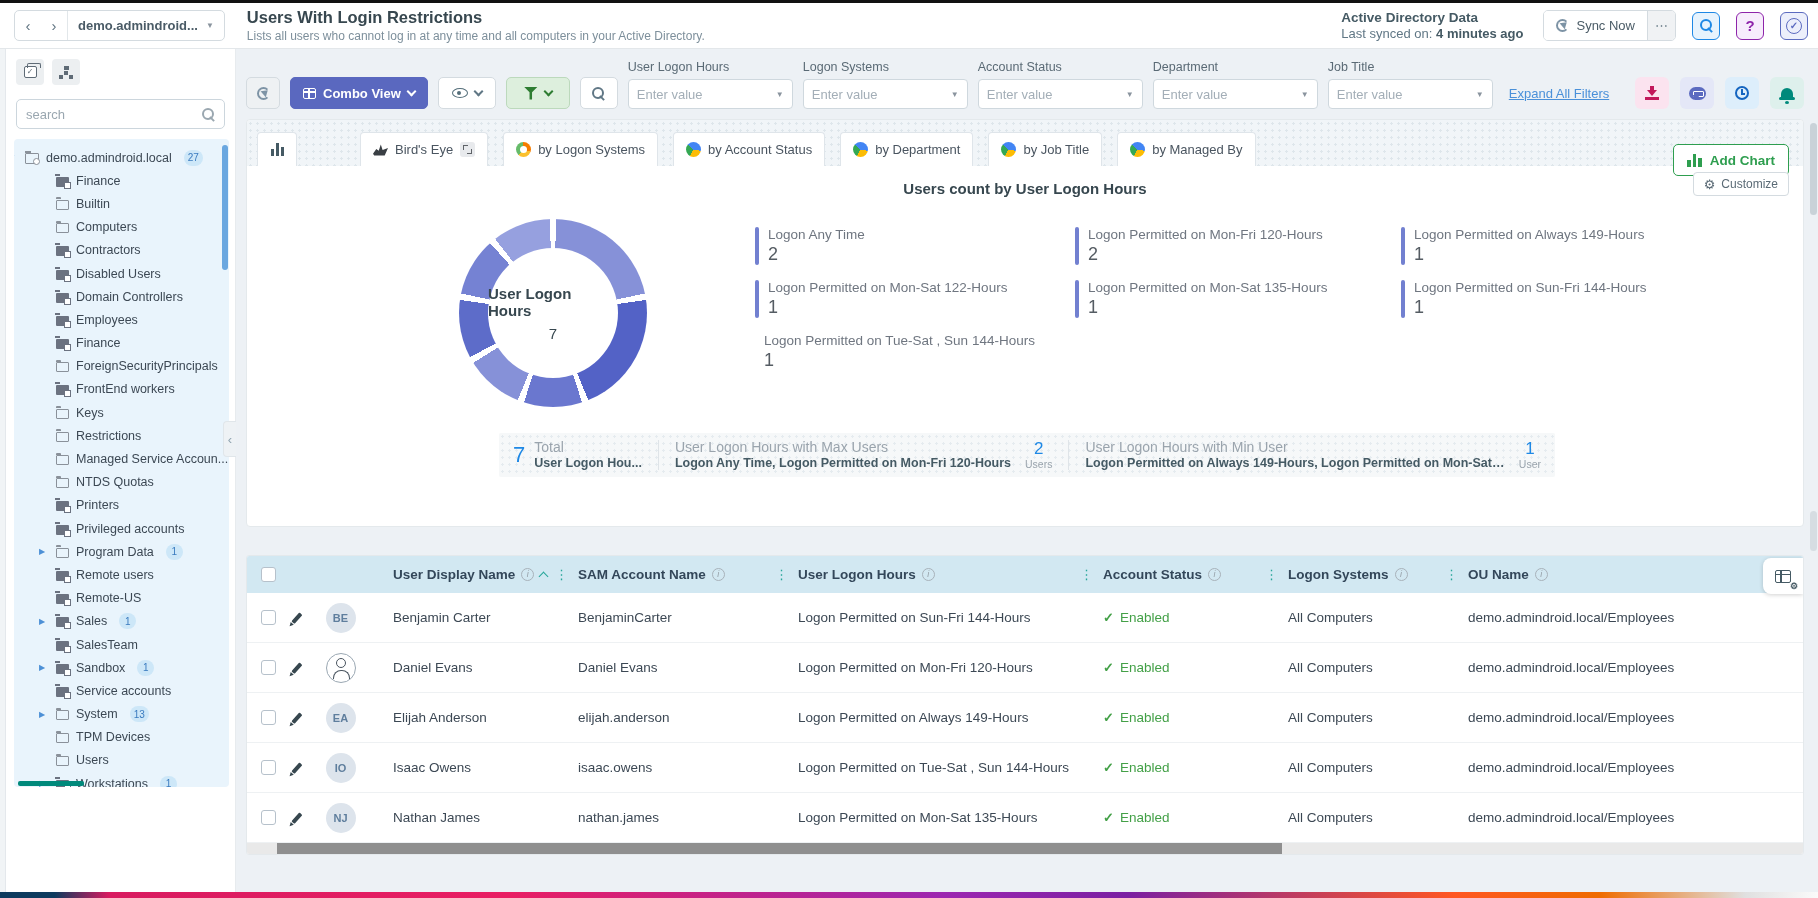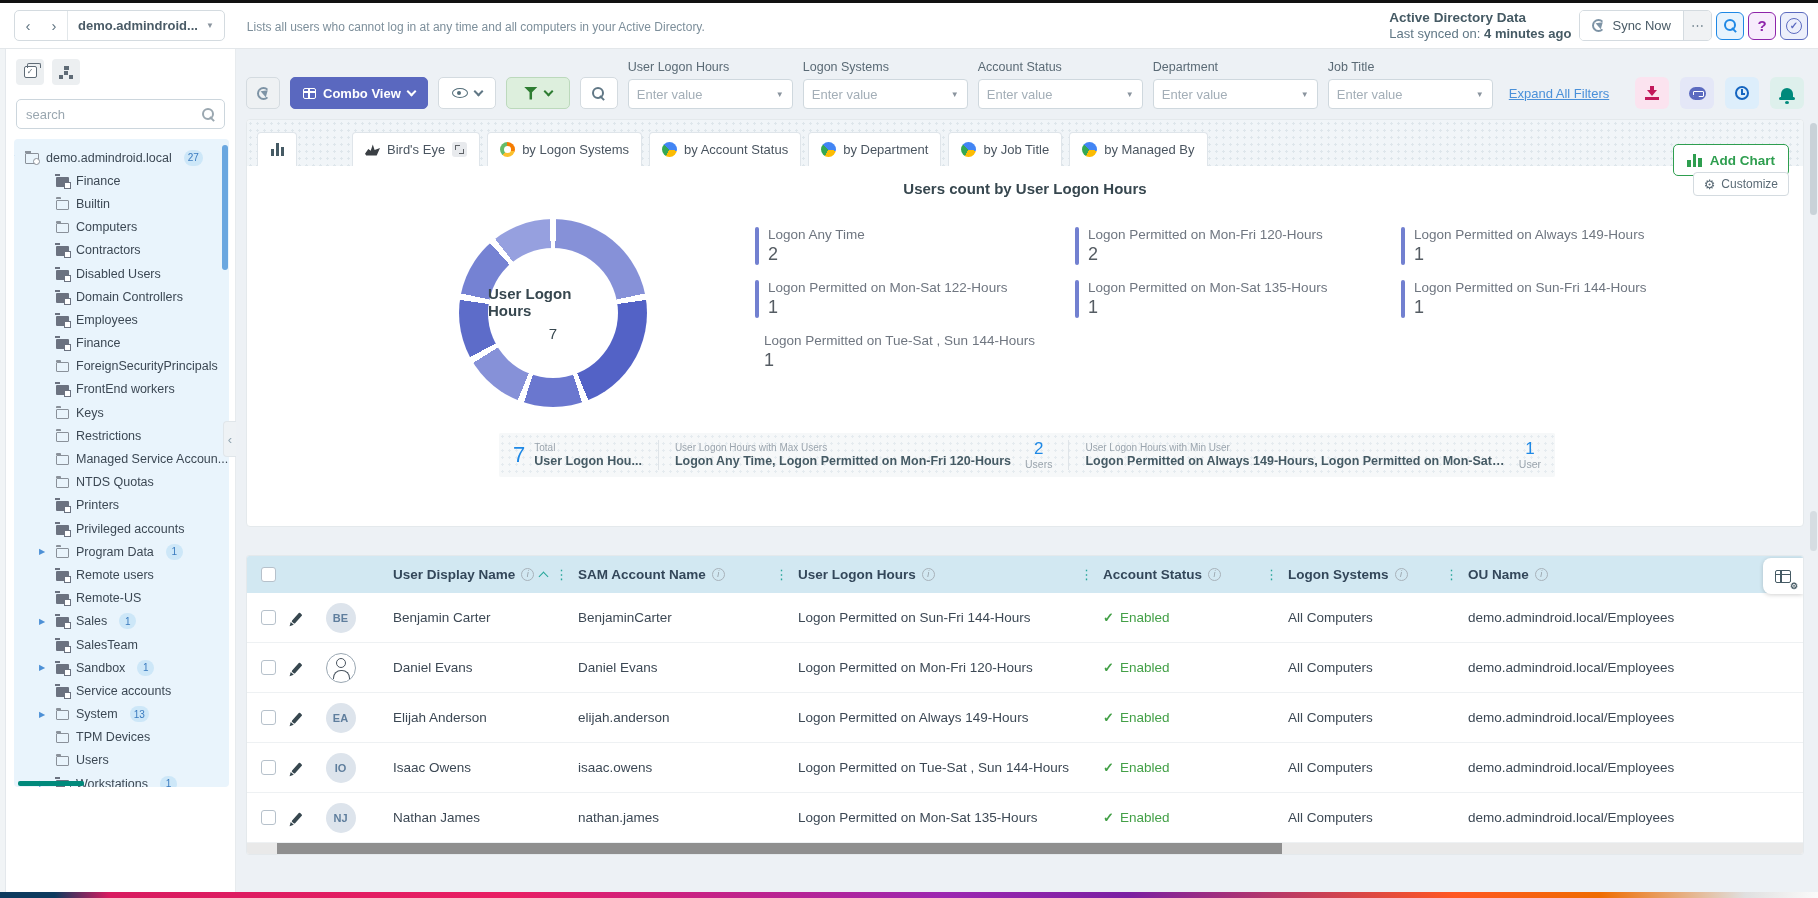--- a/index.html
+++ b/index.html
@@ -9,21 +9,21 @@
 
   
   .header { height:46px; display:flex; align-items:center; background:#fff; border-bottom:1px solid #e3e7ea; padding:0 10px 0 14px; }
   .nav-group { display:flex; align-items:center; height:31px; border:1px solid #d4dbe0; border-radius:5px; background:#fff; overflow:hidden; }
   .nav-btn { width:26px; text-align:center; color:#5f7380; font-size:15px; cursor:pointer; }
   .domain-select { display:flex; align-items:center; gap:8px; border-left:1px solid #e2e7ea; padding:0 10px; height:100%; font-size:13px; color:#4a5b66; font-weight:bold; }
   .caret-glyph { font-size:8px; color:#8a949e; }
   .title-block { margin-left:22px; }
   .page-title { font-size:16.5px; font-weight:bold; color:#37474f; }
   .page-subtitle { font-size:12px; color:#7d8f9b; margin-top:2px; }
-  .header-right { margin-left:auto; display:flex; align-items:center; gap:4px; }
+  .header-right { margin-left:auto; display:flex; align-items:center; gap:16px; }
   .sync-text { text-align:left; margin-right:4px; }
   .sync-title { font-size:13.5px; font-weight:bold; color:#455a64; }
   .sync-sub { font-size:13px; color:#607785; margin-top:1px; }
   .sync-sub b { color:#455a64; }
   .sync-group { display:flex; align-items:center; height:31px; border:1px solid #d4dbe0; border-radius:5px; overflow:hidden; }
   .sync-btn { display:flex; align-items:center; gap:7px; padding:0 12px; font-size:13px; color:#4a5b66; background:#fff; height:100%; cursor:pointer; }
   .more-btn { width:28px; height:100%; background:#f0f2f4; border-left:1px solid #d4dbe0; color:#5f7380; font-size:13px; display:flex; align-items:center; justify-content:center; cursor:pointer; }
   .hicon-btn { width:28px; height:28px; border-radius:6px; display:flex; align-items:center; justify-content:center; cursor:pointer; font-weight:bold; }
   .hicon-search { border:1.5px solid #1e88e5; background:#e7f3fd; color:#1e88e5; }
   .hicon-help { border:1.5px solid #8e24aa; background:#f7ecfc; color:#8e24aa; font-size:15px; }
@@ -110,21 +110,21 @@
   .alarm-ic { width:14px; height:14px; border:2px solid #1565c0; border-radius:50%; position:relative; }
   .alarm-ic::before { content:''; position:absolute; left:4px; top:1px; width:2px; height:4px; background:#1565c0; }
   .alarm-ic::after { content:''; position:absolute; left:4px; top:4.5px; width:4px; height:2px; background:#1565c0; box-shadow:-6px -6px 0 -1px #1565c0, 8px -6px 0 -1px #1565c0; }
   .fb-bell { background:#def0ec; }
   .bell-ic { width:12px; height:11px; background:#00897b; border-radius:6px 6px 1px 1px; position:relative; }
   .bell-ic::before { content:''; position:absolute; left:-2px; bottom:-1px; width:16px; height:2.5px; background:#00897b; border-radius:2px; }
   .bell-ic::after { content:''; position:absolute; left:4px; bottom:-5px; width:4px; height:3px; background:#00897b; border-radius:50%; }
 
   
   .chart-panel { position:relative; background:#fff; border:1px solid #e4e9ec; border-radius:4px; height:408px; }
-  .tab-strip { display:flex; align-items:flex-end; gap:7px; height:46px; padding:6px 10px 0 10px; background:#f1f5f8; background-image:radial-gradient(#dee6eb 1px, transparent 1.2px); background-size:7px 7px; border-radius:4px 4px 0 0; }
+  .tab-strip { display:flex; align-items:flex-end; gap:15px; height:46px; padding:6px 10px 0 10px; background:#f1f5f8; background-image:radial-gradient(#dee6eb 1px, transparent 1.2px); background-size:7px 7px; border-radius:4px 4px 0 0; }
   .tab { display:flex; align-items:center; gap:7px; height:34px; background:#fff; border:1px solid #dfe5ea; border-bottom:none; border-radius:4px 4px 0 0; padding:0 12px; font-size:13px; color:#4a5560; cursor:pointer; white-space:nowrap; }
   .tab.icon-only { width:40px; justify-content:center; }
   .tab.active { border-top:3px solid #1e88e5; color:#1e88e5; font-weight:bold; }
   .bars-ic { display:flex; align-items:flex-end; gap:2px; height:13px; }
   .bars-ic i { width:3px; background:#455a64; display:block; }
   .bars-ic i:nth-child(1){height:7px;} .bars-ic i:nth-child(2){height:13px;} .bars-ic i:nth-child(3){height:9px;}
   .bird-ic { width:15px; height:12px; background:#3a3f44; clip-path:polygon(0 85%,22% 45%,38% 60%,52% 8%,64% 55%,100% 38%,78% 100%,8% 100%); }
   .fs-ic { position:relative; width:15px; height:15px; background:#e8eaed; border-radius:3px; }
   .fs-ic::before { content:''; position:absolute; left:3px; top:3px; width:4px; height:4px; border-left:1.5px solid #5f6368; border-top:1.5px solid #5f6368; }
   .fs-ic::after { content:''; position:absolute; right:3px; bottom:3px; width:4px; height:4px; border-right:1.5px solid #5f6368; border-bottom:1.5px solid #5f6368; }
@@ -150,21 +150,21 @@
   .legend-col { display:flex; flex-direction:column; gap:15px; }
   .legend-col1 { width:272px; } .legend-col2 { width:278px; } .legend-col3 { width:250px; }
   .litem { display:flex; gap:9px; }
   .lbar { width:4px; border-radius:2px; background:#7280d0; align-self:stretch; }
   .ltext { display:flex; flex-direction:column; gap:2px; white-space:nowrap; }
   .llabel { font-size:13.5px; color:#6f7680; }
   .lvalue { font-size:18px; color:#555c63; }
   .summary { margin:26px 0 0 252px; width:1056px; height:44px; background:#f6f8f9; background-image:radial-gradient(#e5ebef 1px, transparent 1.2px); background-size:7px 7px; display:flex; align-items:center; padding:0 14px; border-radius:2px; }
   .sum-num { font-size:22px; color:#1e88e5; }
   .sum-labels { margin-left:9px; line-height:1.2; }
-  .sum-top { font-size:10px; color:#9aa4ad; }
+  .sum-top { font-size:14px; color:#9aa4ad; }
   .sum-bottom { font-size:12.5px; font-weight:bold; color:#455a64; white-space:nowrap; }
   .sum-div { width:1px; height:30px; background:#dfe4e8; margin:0 16px; }
   .sum-count { text-align:center; line-height:1.1; margin-left:14px; }
   .sum-count-n { font-size:17px; color:#1e88e5; }
   .sum-count-u { font-size:10.5px; color:#9aa4ad; }
 
   
   .table-panel { position:relative; background:#fff; border:1px solid #e4e9ec; border-radius:3px; margin-top:28px; height:300px; overflow:hidden; }
   .thead { display:flex; align-items:center; height:37px; background:#d2e8f2; font-size:13.5px; font-weight:bold; color:#33475a; }
   .th { display:flex; align-items:center; gap:6px; white-space:nowrap; }
@@ -213,20 +213,21 @@
   <div class="header">
     <div class="nav-group">
       <span class="nav-btn">‹</span>
       <span class="nav-btn">›</span>
       <span class="domain-select">
         <span>demo.admindroid...</span>
         <span class="caret-glyph">▼</span>
       </span>
     </div>
     <div class="title-block">
+      <div class="page-title">Users With Login Restrictions</div>
       <div class="page-subtitle">Lists all users who cannot log in at any time and all computers in your Active Directory.</div>
     </div>
     <div class="header-right">
       <div class="sync-text">
         <div class="sync-title">Active Directory Data</div>
         <div class="sync-sub">
           <span>Last synced on:</span>
           <b>4 minutes ago</b>
         </div>
       </div>

